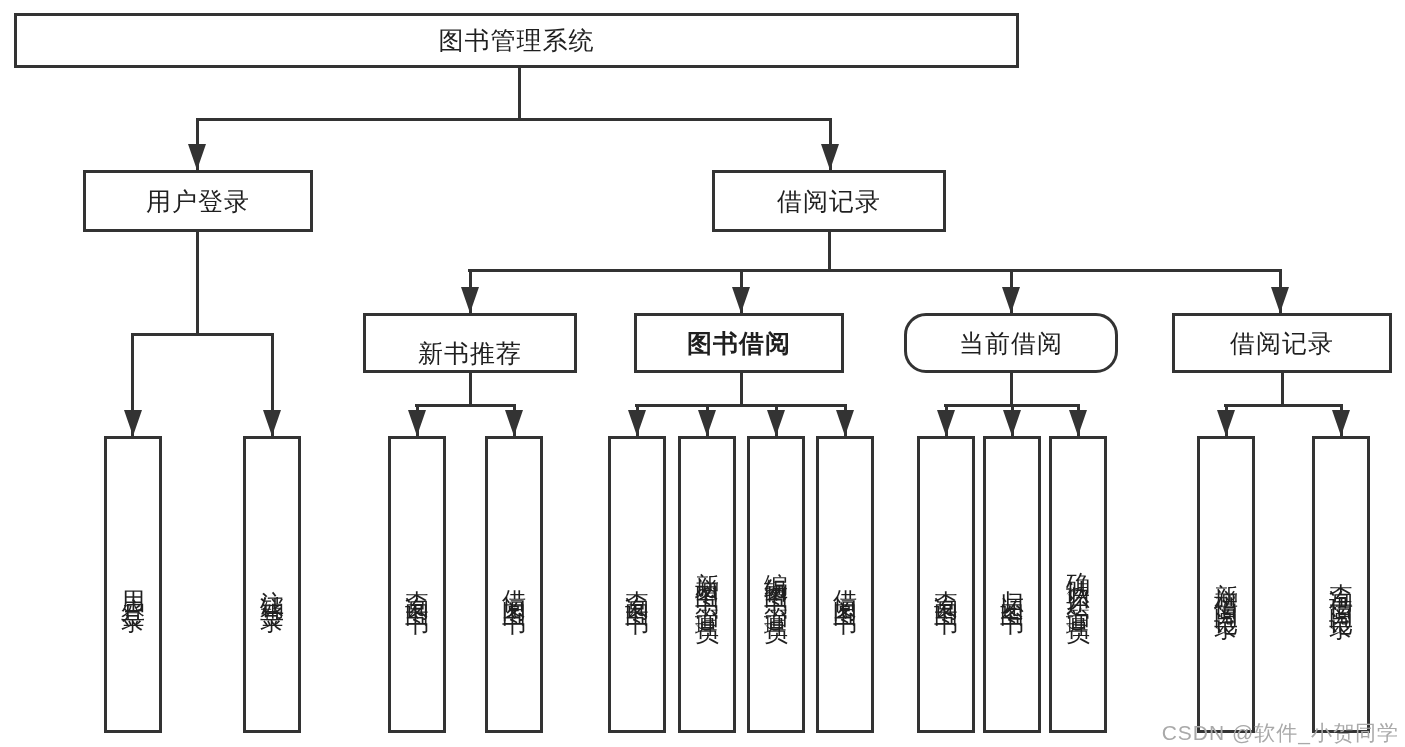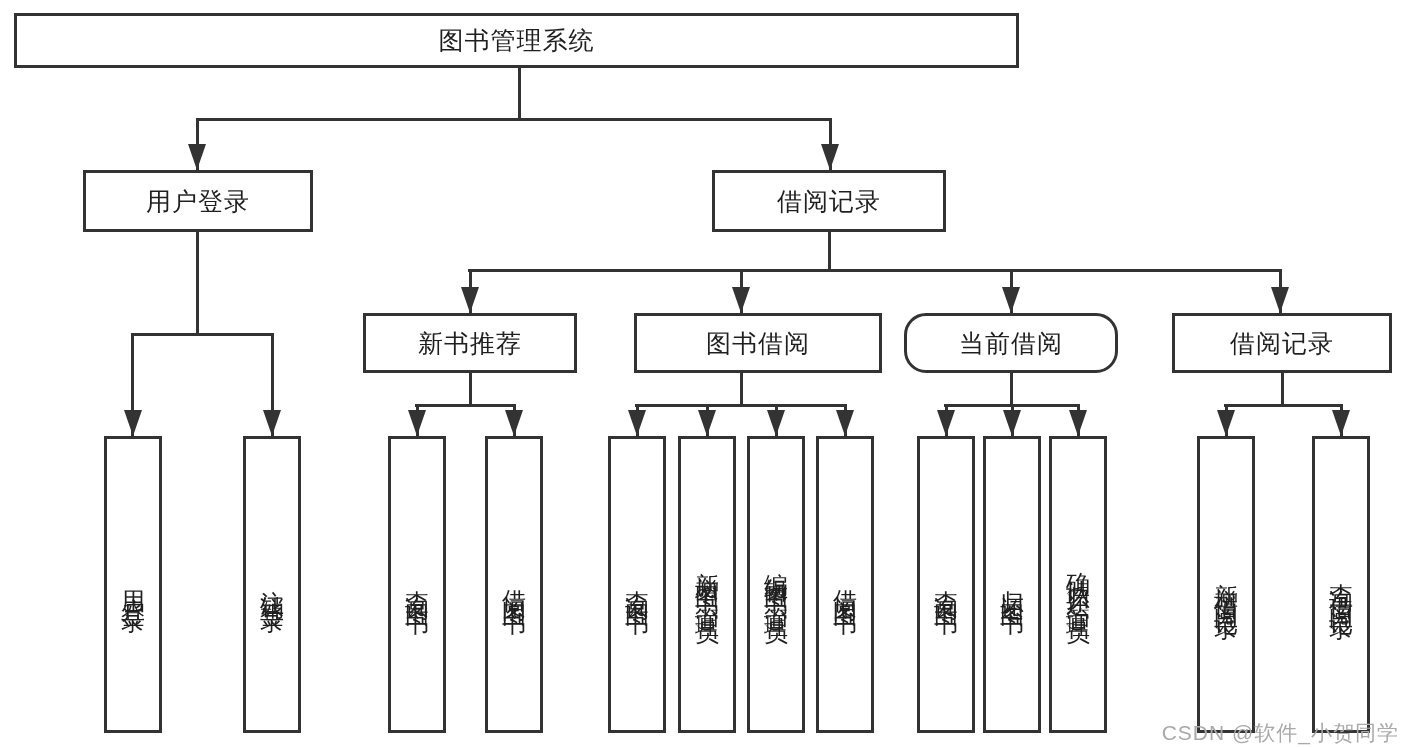--- a/index.html
+++ b/index.html
@@ -44,24 +44,24 @@
     <span class="hlabel">图书管理系统</span>
   </div>
 
   <div class="box lvl2" style="left:83px;width:230px;">
     <span class="hlabel">用户登录</span>
   </div>
   <div class="box lvl2" style="left:712px;width:234px;">
     <span class="hlabel">借阅记录</span>
   </div>
 
-  <div class="box lvl3" style="left:363px;width:214px;">
+  <div class="box lvl3" style="left:363px;width:214px;align-items:flex-end;">
     <span class="hlabel">新书推荐</span>
   </div>
-  <div class="box lvl3" style="left:634px;width:248px;">
+  <div class="box lvl3" style="left:634px;width:210px;font-weight:bold;">
     <span class="hlabel">图书借阅</span>
   </div>
   <div class="box lvl3" style="left:904px;width:214px;border-radius:22px;">
     <span class="hlabel">当前借阅</span>
   </div>
   <div class="box lvl3" style="left:1172px;width:220px;justify-content:center;">
     <span class="hlabel">借阅记录</span>
   </div>
 
   <div class="box leaf" style="left:104px;">

